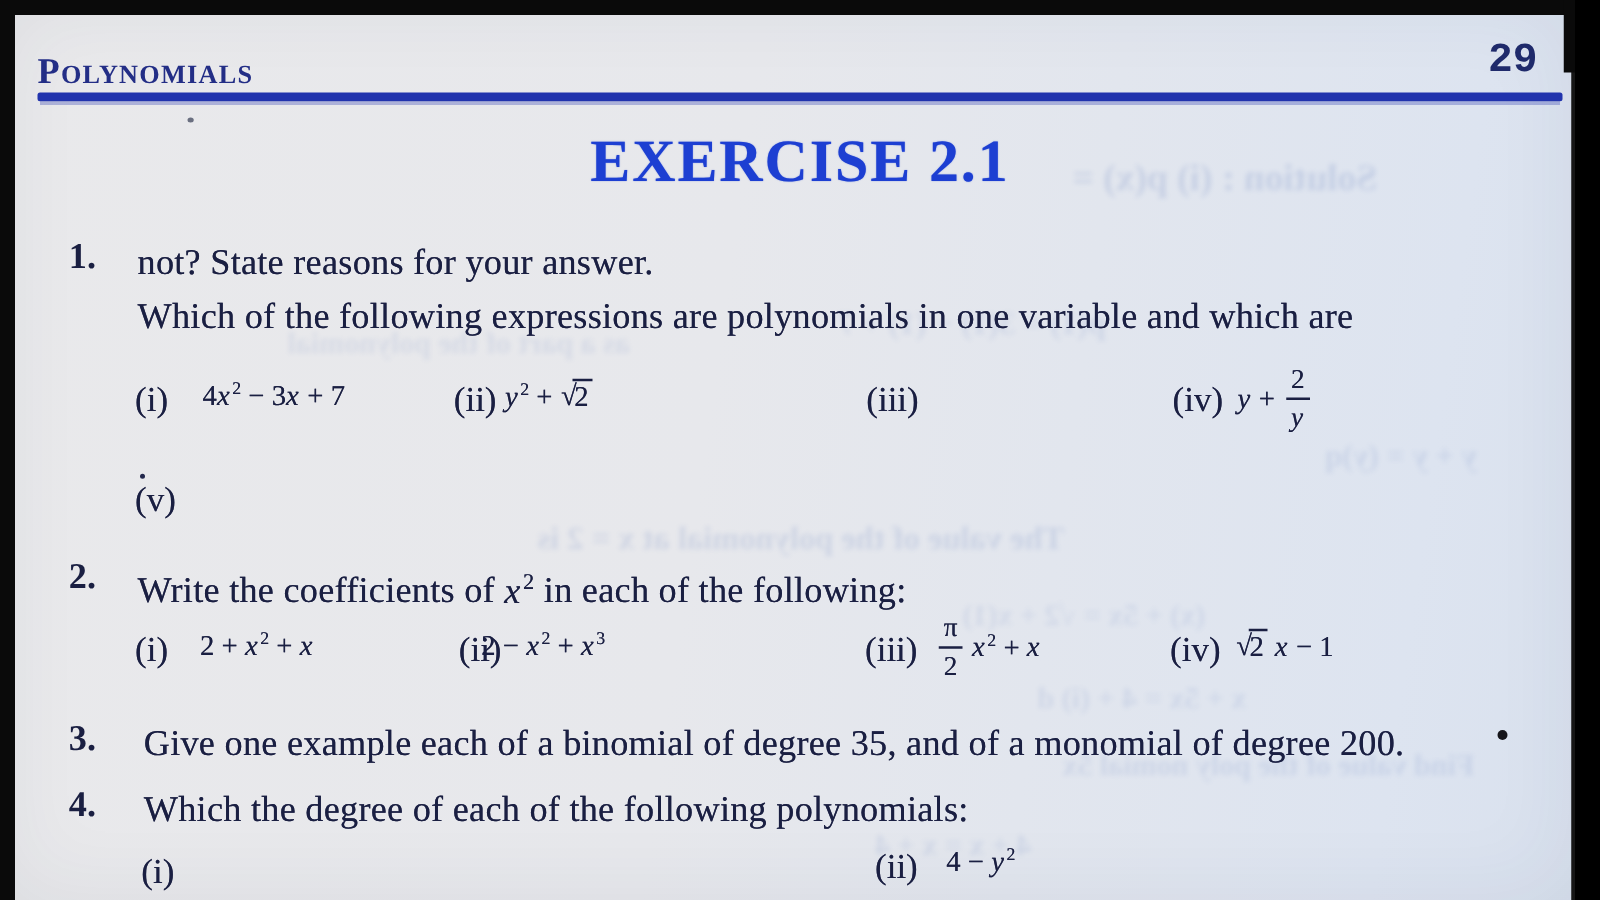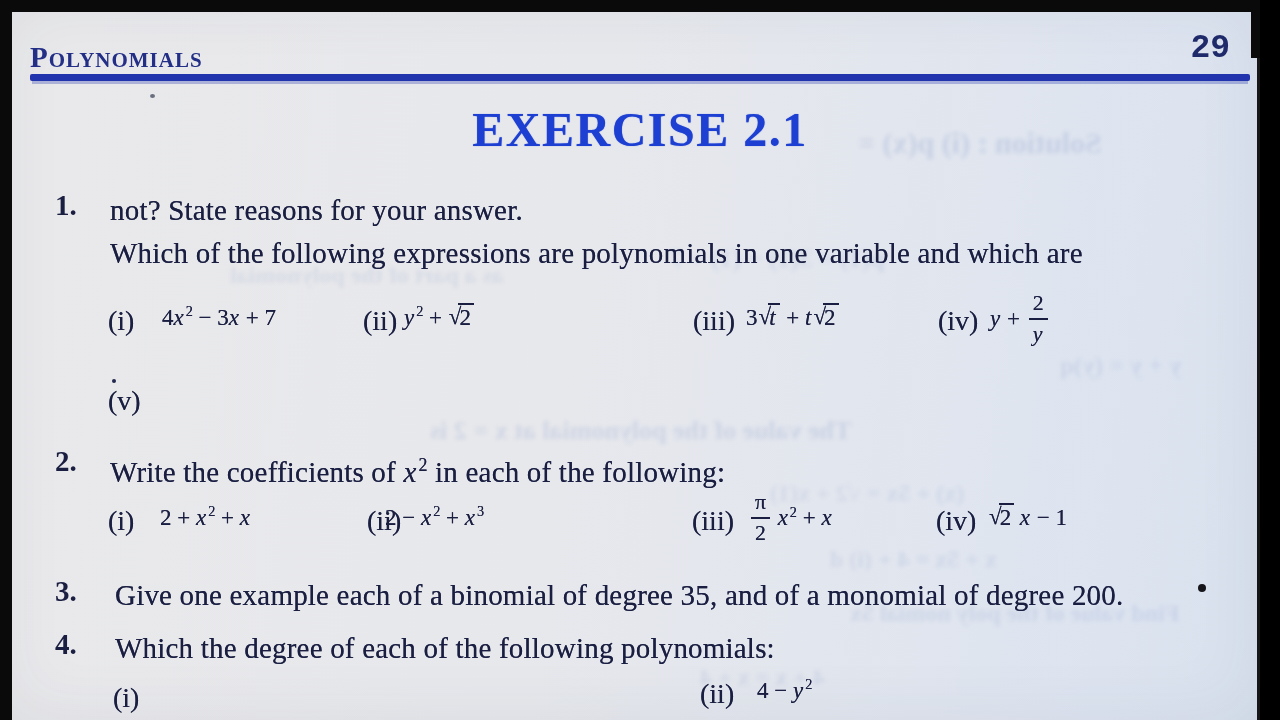--- a/index.html
+++ b/index.html
@@ -85,21 +85,20 @@
     <div class="qtext" style="left:110px;top:189px">
       <div>not? State reasons for your answer.</div>
       <div>Which of the following expressions are polynomials in one variable and which are</div>
     </div>
 
     <div class="ilabel" style="left:108px;top:305px">(i)</div>
     <div class="mexpr" style="left:162px;top:303px">4<i>x</i><sup>2</sup> − 3<i>x</i> + 7</div>
     <div class="ilabel" style="left:363px;top:305px">(ii)</div>
     <div class="mexpr" style="left:404px;top:303px"><i>y</i><sup>2</sup> + <span class="sqrt"><span class="rsign">√</span><span class="rad">2</span></span></div>
     <div class="ilabel" style="left:693px;top:305px">(iii)</div>
-    <div class="mexpr" style="left:746px;top:303px">3<span class="sqrt"><span class="rsign">√</span><span class="rad"><i>t</i></span></span> + <i>t</i><span class="sqrt"><span class="rsign">√</span><span class="rad">2</span></span></div>
     <div class="ilabel" style="left:938px;top:305px">(iv)</div>
     <div class="mexpr" style="left:990px;top:294px"><i>y</i> + <span class="frac">
           <span class="num">2</span>
           <span class="den"><i>y</i></span>
         </span></div>
     <div class="ilabel" style="left:108px;top:385px">(v)</div>
 
     <div class="qnum" style="left:55px;top:445px">2.</div>
     <div class="qtext" style="left:110px;top:444px">Write the coefficients of <i>x</i><sup>2</sup> in each of the following:</div>
 

